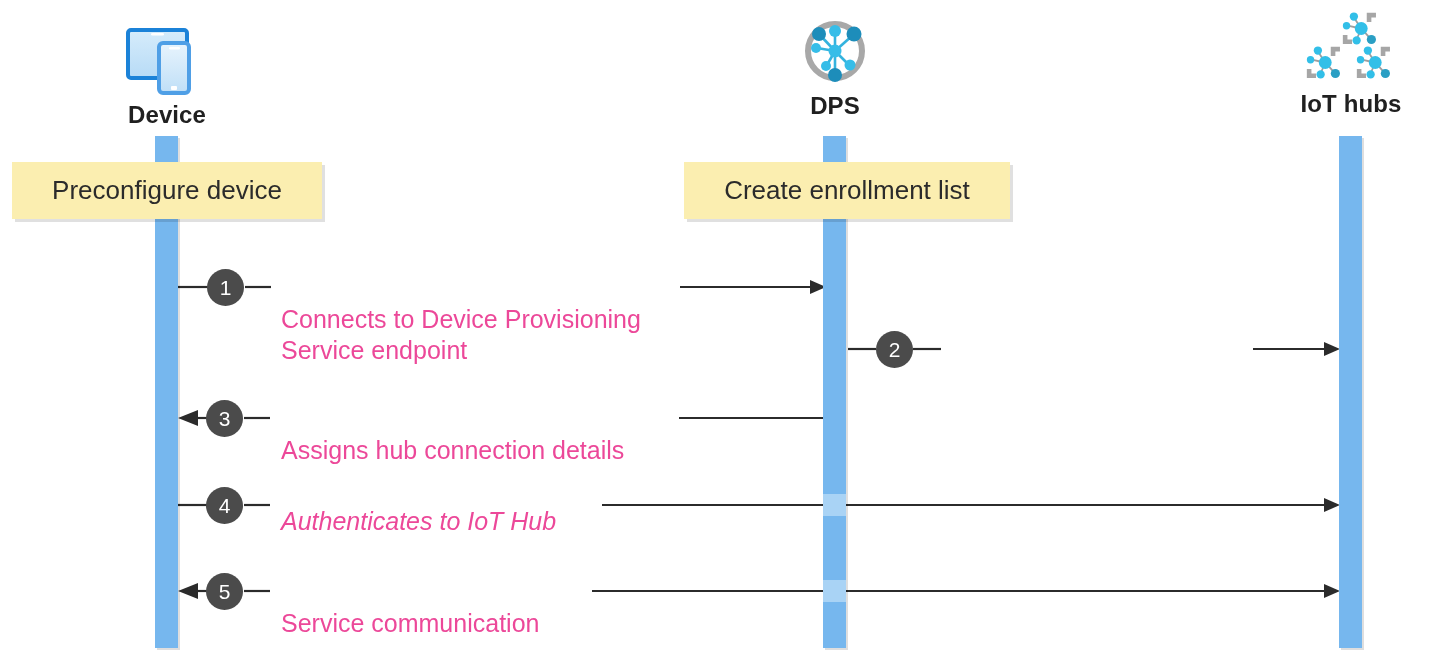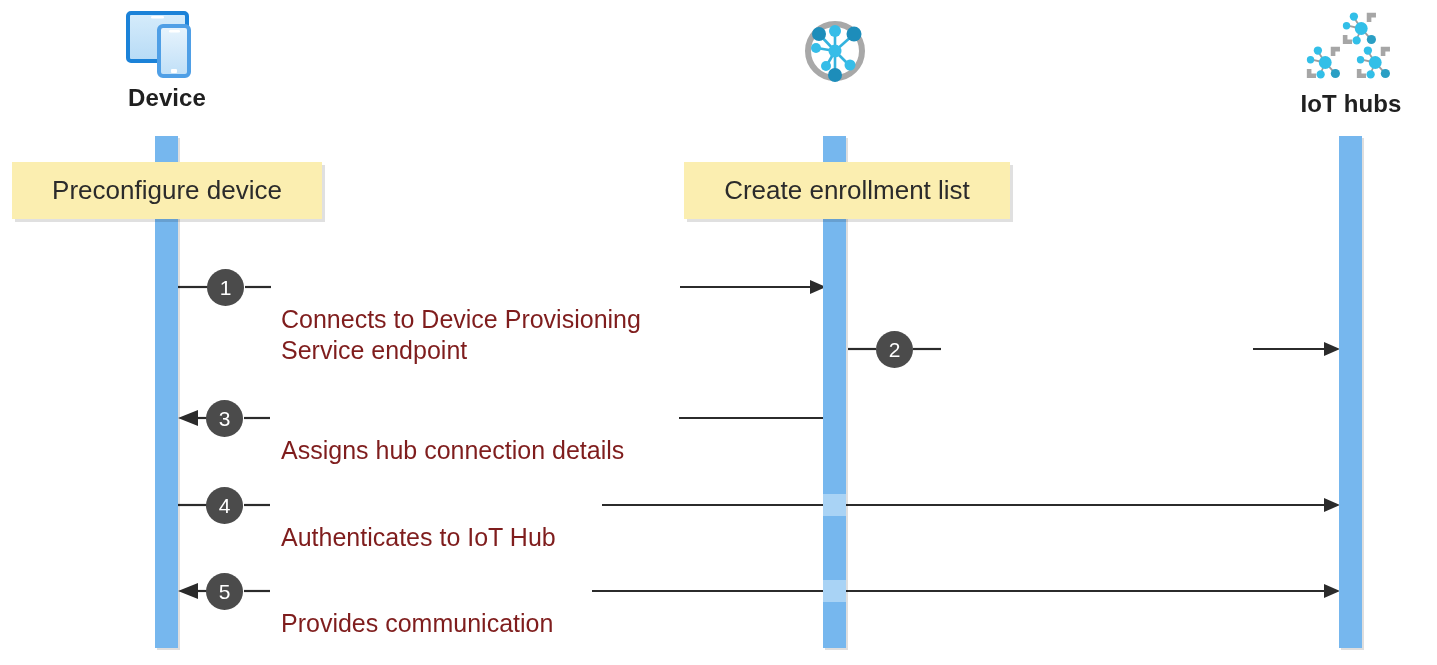--- a/index.html
+++ b/index.html
@@ -34,21 +34,21 @@
   }
 
   
   .msg-badge{
     position:absolute;width:37px;height:37px;border-radius:50%;
     background:#4b4b4b;color:#ffffff;font-size:21px;
     display:flex;align-items:center;justify-content:center;
     box-sizing:border-box;z-index:6;
   }
   .msg-text{
-    position:absolute;font-size:25px;color:#7f1d1d;line-height:1.26;
+    position:absolute;font-size:25px;color:#ec4899;line-height:1.26;
     white-space:pre-line;z-index:5;
   }
 
   svg .ln{stroke:#2b2b2b;stroke-width:2.2;fill:none;}
   svg .head{fill:#2b2b2b;}
 </style>
 </head>
 <body>
 
 <div id="canvas">
@@ -92,21 +92,21 @@
     </g>
   </svg>
 
   <div class="lifeline" style="left:155px;top:136px;height:512px;"></div>
   <div class="lifeline" style="left:823px;top:136px;height:512px;"></div>
   <div class="lifeline" style="left:1339px;top:136px;height:512px;"></div>
 
   <div style="position:absolute;left:823px;top:494px;width:23px;height:22px;background:#a9d3f5;"></div>
   <div style="position:absolute;left:823px;top:580px;width:23px;height:22px;background:#a9d3f5;"></div>
 
-  <div class="actor" style="left:67px;top:4px;width:200px;">
+  <div class="actor" style="left:67px;top:21px;width:200px;">
     <div class="actor-icon">
       <svg width="84" height="70" viewBox="0 0 84 70">
         <defs>
           <linearGradient id="gTab" x1="0" y1="0" x2="0" y2="1">
             <stop offset="0" stop-color="#d6ecfb"></stop>
               <stop offset="1" stop-color="#b7dbf6"></stop>
           </linearGradient>
           <linearGradient id="gPh" x1="0" y1="0" x2="0" y2="1">
             <stop offset="0" stop-color="#e8f4fd"></stop>
               <stop offset="1" stop-color="#bfdff7"></stop>
@@ -138,20 +138,21 @@
         <circle cx="20" cy="19" r="7" fill="#1d8dba"></circle>
         <circle cx="36" cy="16" r="6" fill="#36bde8"></circle>
         <circle cx="55" cy="19" r="7.5" fill="#1d8dba"></circle>
         <circle cx="17" cy="33" r="5" fill="#36bde8"></circle>
         <circle cx="36" cy="36" r="6.5" fill="#36bde8"></circle>
         <circle cx="27" cy="51" r="5" fill="#36bde8"></circle>
         <circle cx="51" cy="50" r="5.5" fill="#36bde8"></circle>
         <circle cx="36" cy="60" r="7" fill="#1d8dba"></circle>
       </svg>
     </div>
+    <div class="actor-label">DPS</div>
   </div>
 
   <div class="actor" style="left:1251px;top:10px;width:200px;">
     <div class="actor-icon">
       <svg width="92" height="80" viewBox="0 0 92 80">
         <g id="hubdef"></g>
 
         <g transform="translate(36,2) scale(0.92)">
           <path d="M28 2 h10 v5 h-5 v5 h-5 z" fill="#a6a6a6"></path>
           <path d="M2 26 h5 v5 h5 v5 H2 z" fill="#a6a6a6"></path>
@@ -226,24 +227,24 @@
   <div class="msg-badge" style="left:206px;top:400px;">
     <span>3</span>
   </div>
   <div class="msg-text" style="left:281px;top:403px;width:420px;">
     <span>Assigns hub connection details</span>
   </div>
 
   <div class="msg-badge" style="left:206px;top:487px;">
     <span>4</span>
   </div>
-  <div class="msg-text" style="left:281px;top:490px;width:340px;">
+  <div class="msg-text" style="left:281px;top:474px;width:340px;font-style:italic;">
     <span>Authenticates to IoT Hub</span>
   </div>
 
   <div class="msg-badge" style="left:206px;top:573px;">
     <span>5</span>
   </div>
   <div class="msg-text" style="left:281px;top:576px;width:330px;">
-    <span>Provides communication</span>
+    <span>Service communication</span>
   </div>
 
 </div>
 
 </body></html>

